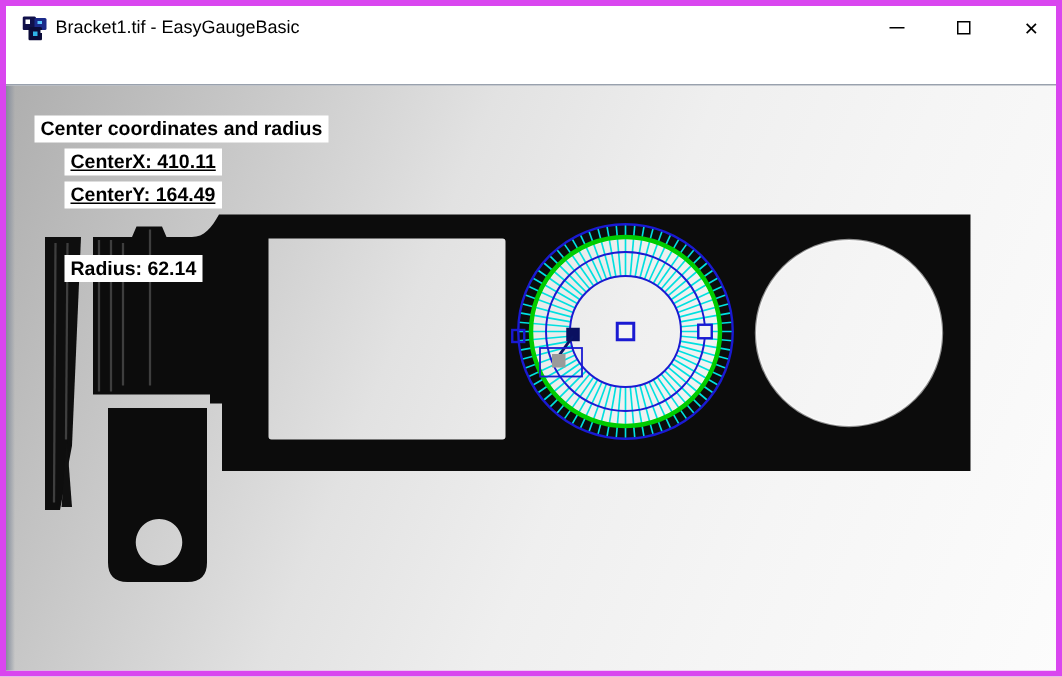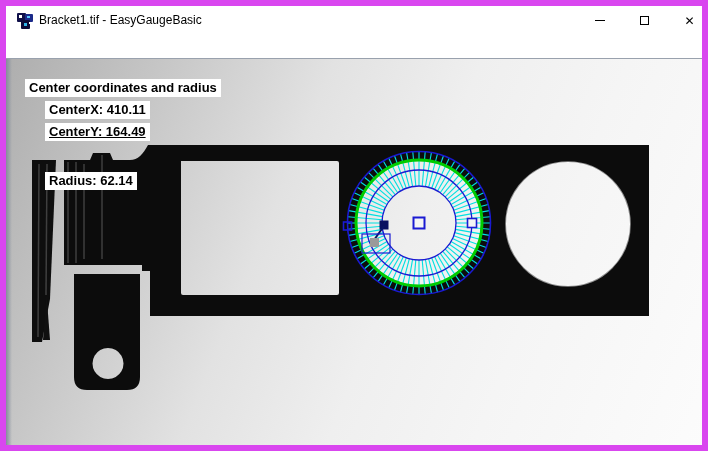--- a/index.html
+++ b/index.html
@@ -1,19 +1,19 @@
 <!DOCTYPE html>
 <html><head>
 <meta charset="utf-8">
 <style>
   html,body{margin:0;padding:0;background:#d4d4d4;}
   *{box-sizing:border-box;}
   .window{
     position:relative;width:708px;height:451px;
-    border:6px solid #d946ef;background:#fff;
+    border:4px solid #d946ef;background:#fff;
     font-family:"Liberation Sans", sans-serif;
     overflow:hidden;
   }
   
   .titlebar{
     position:absolute;left:0;top:0;width:706px;height:29px;
     background:#ffffff;display:flex;align-items:center;
   }
   .app-icon{position:absolute;left:11px;top:6px;width:17px;height:17px;}
   .title-text{
@@ -42,21 +42,21 @@
   }
   .edge-shade{
     position:absolute;left:0;top:0;width:6px;height:100%;
     background:linear-gradient(to right,#848d9c,rgba(180,180,180,0));
   }
   .scene{position:absolute;left:0;top:0;}
   
   .readout{position:absolute;left:0;top:0;color:#000;font-weight:bold;font-size:13px;}
   .ro-line{position:absolute;background:#ffffff;padding:1px 4px 2px 4px;white-space:nowrap;}
   .ro-header{left:19px;top:20px;}
-  .ro-l0{left:39px;top:42px;}
+  .ro-l0{left:39px;top:42px;text-decoration:underline;}
   .ro-l1{left:39px;top:64px;text-decoration:underline;}
   .ro-l2{left:39px;top:86px;margin-top:27px;}
 </style>
 </head>
 <body>
 
 <div class="window">
 
   <div class="titlebar">
     <svg class="app-icon" viewBox="0 0 17 17">

